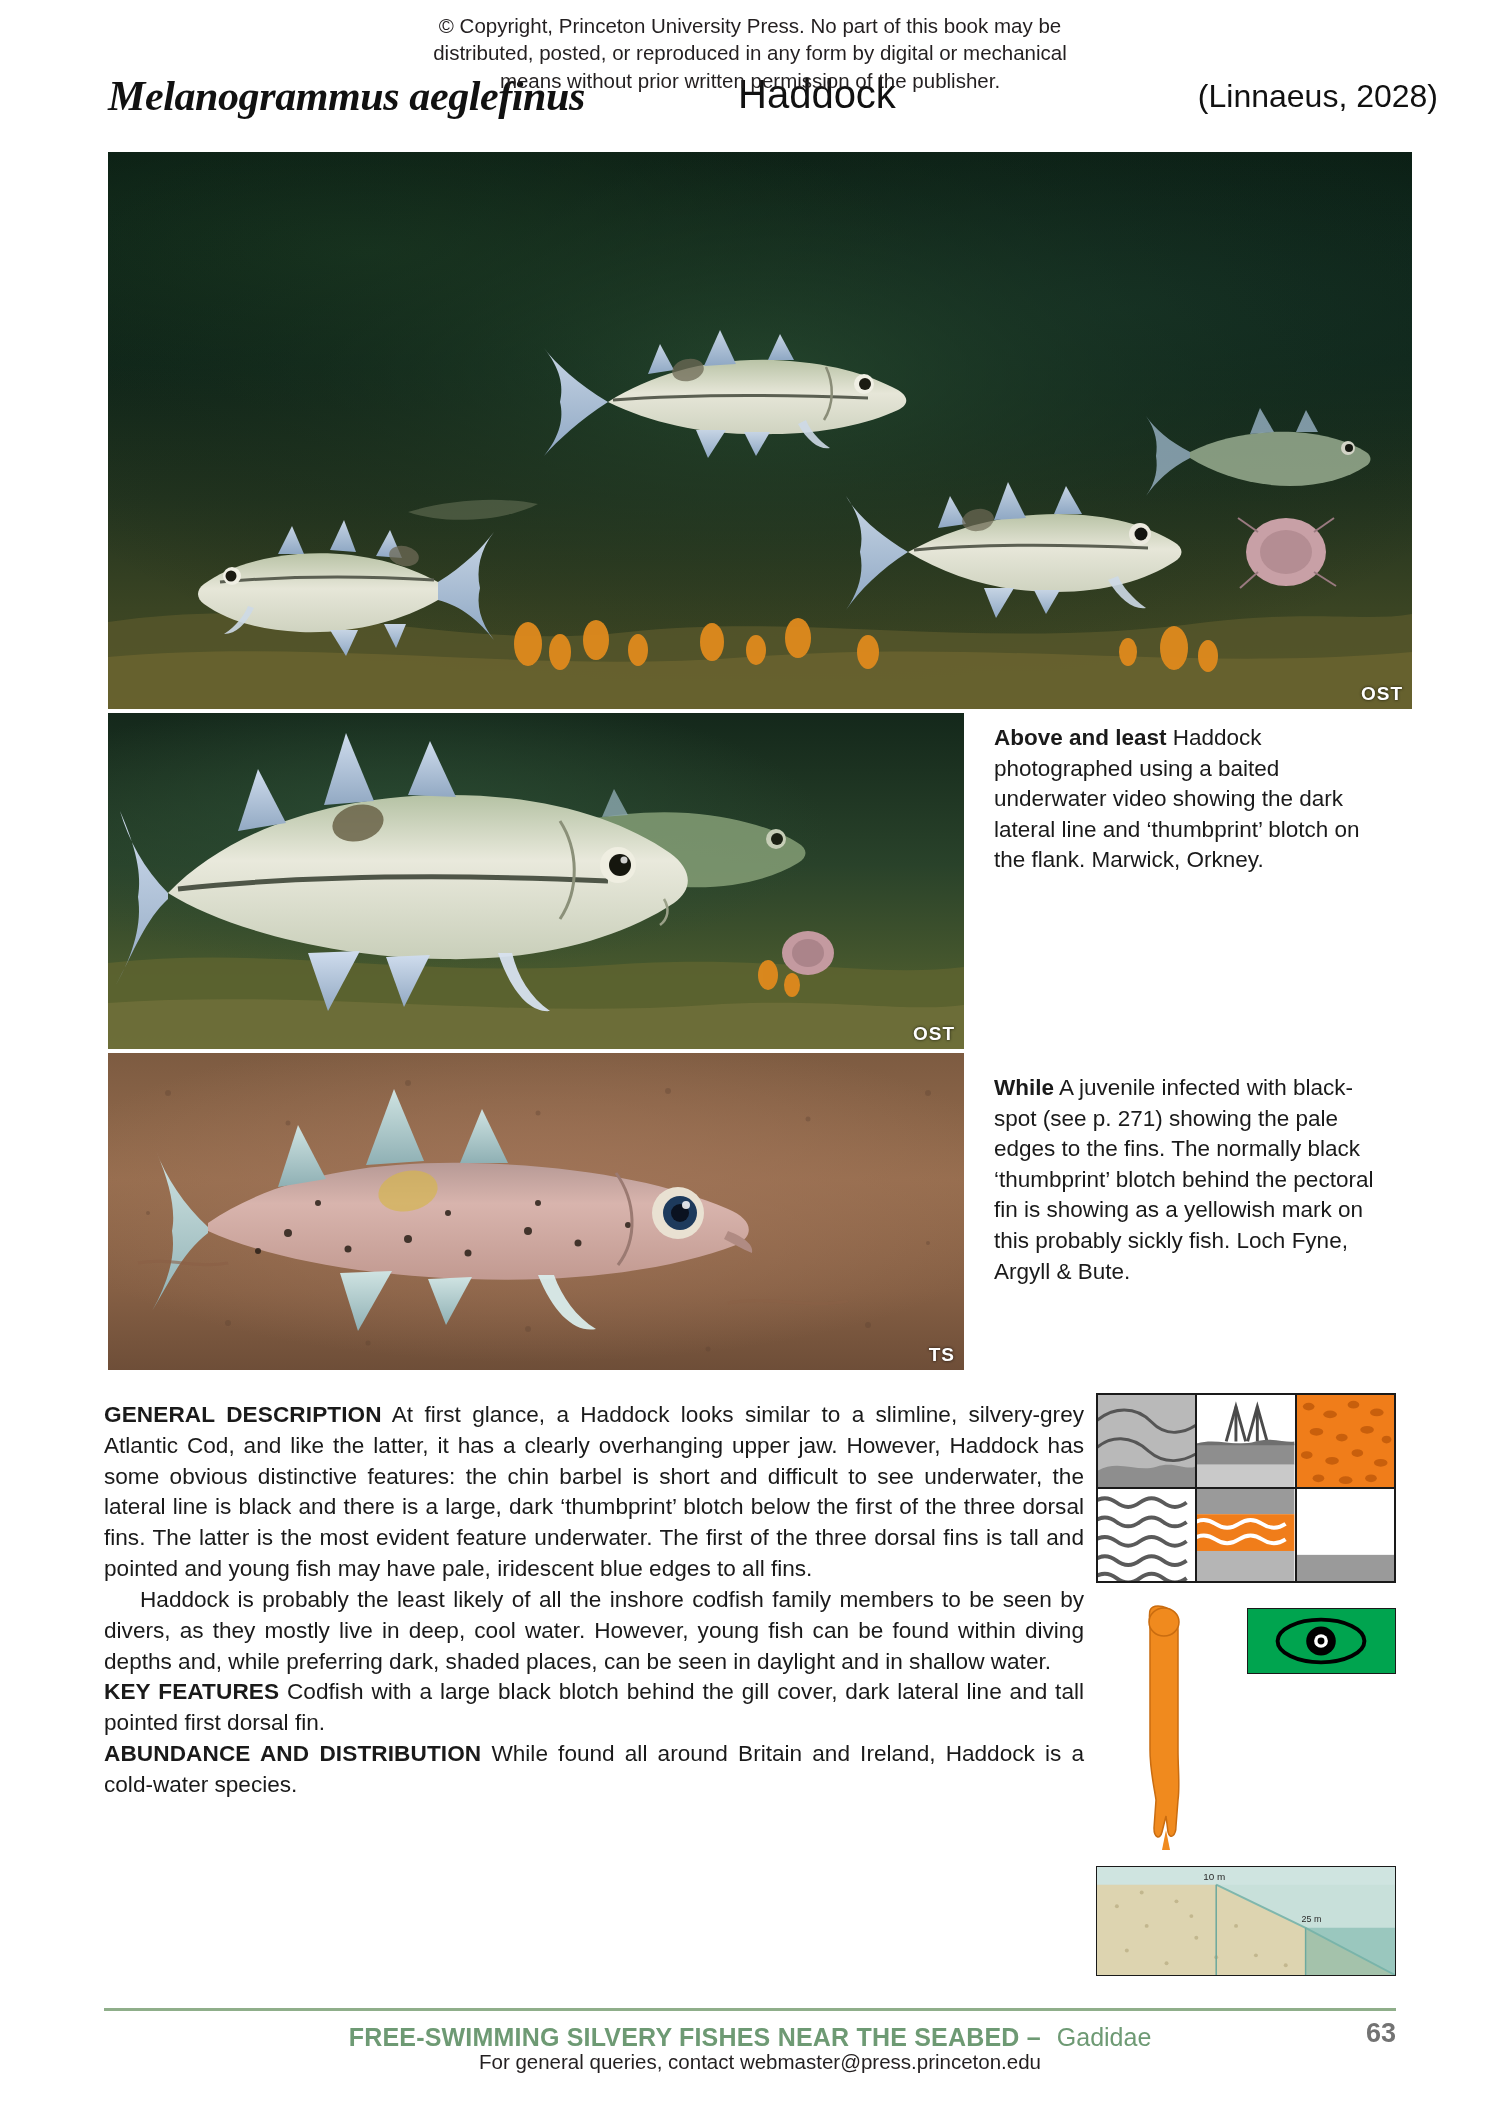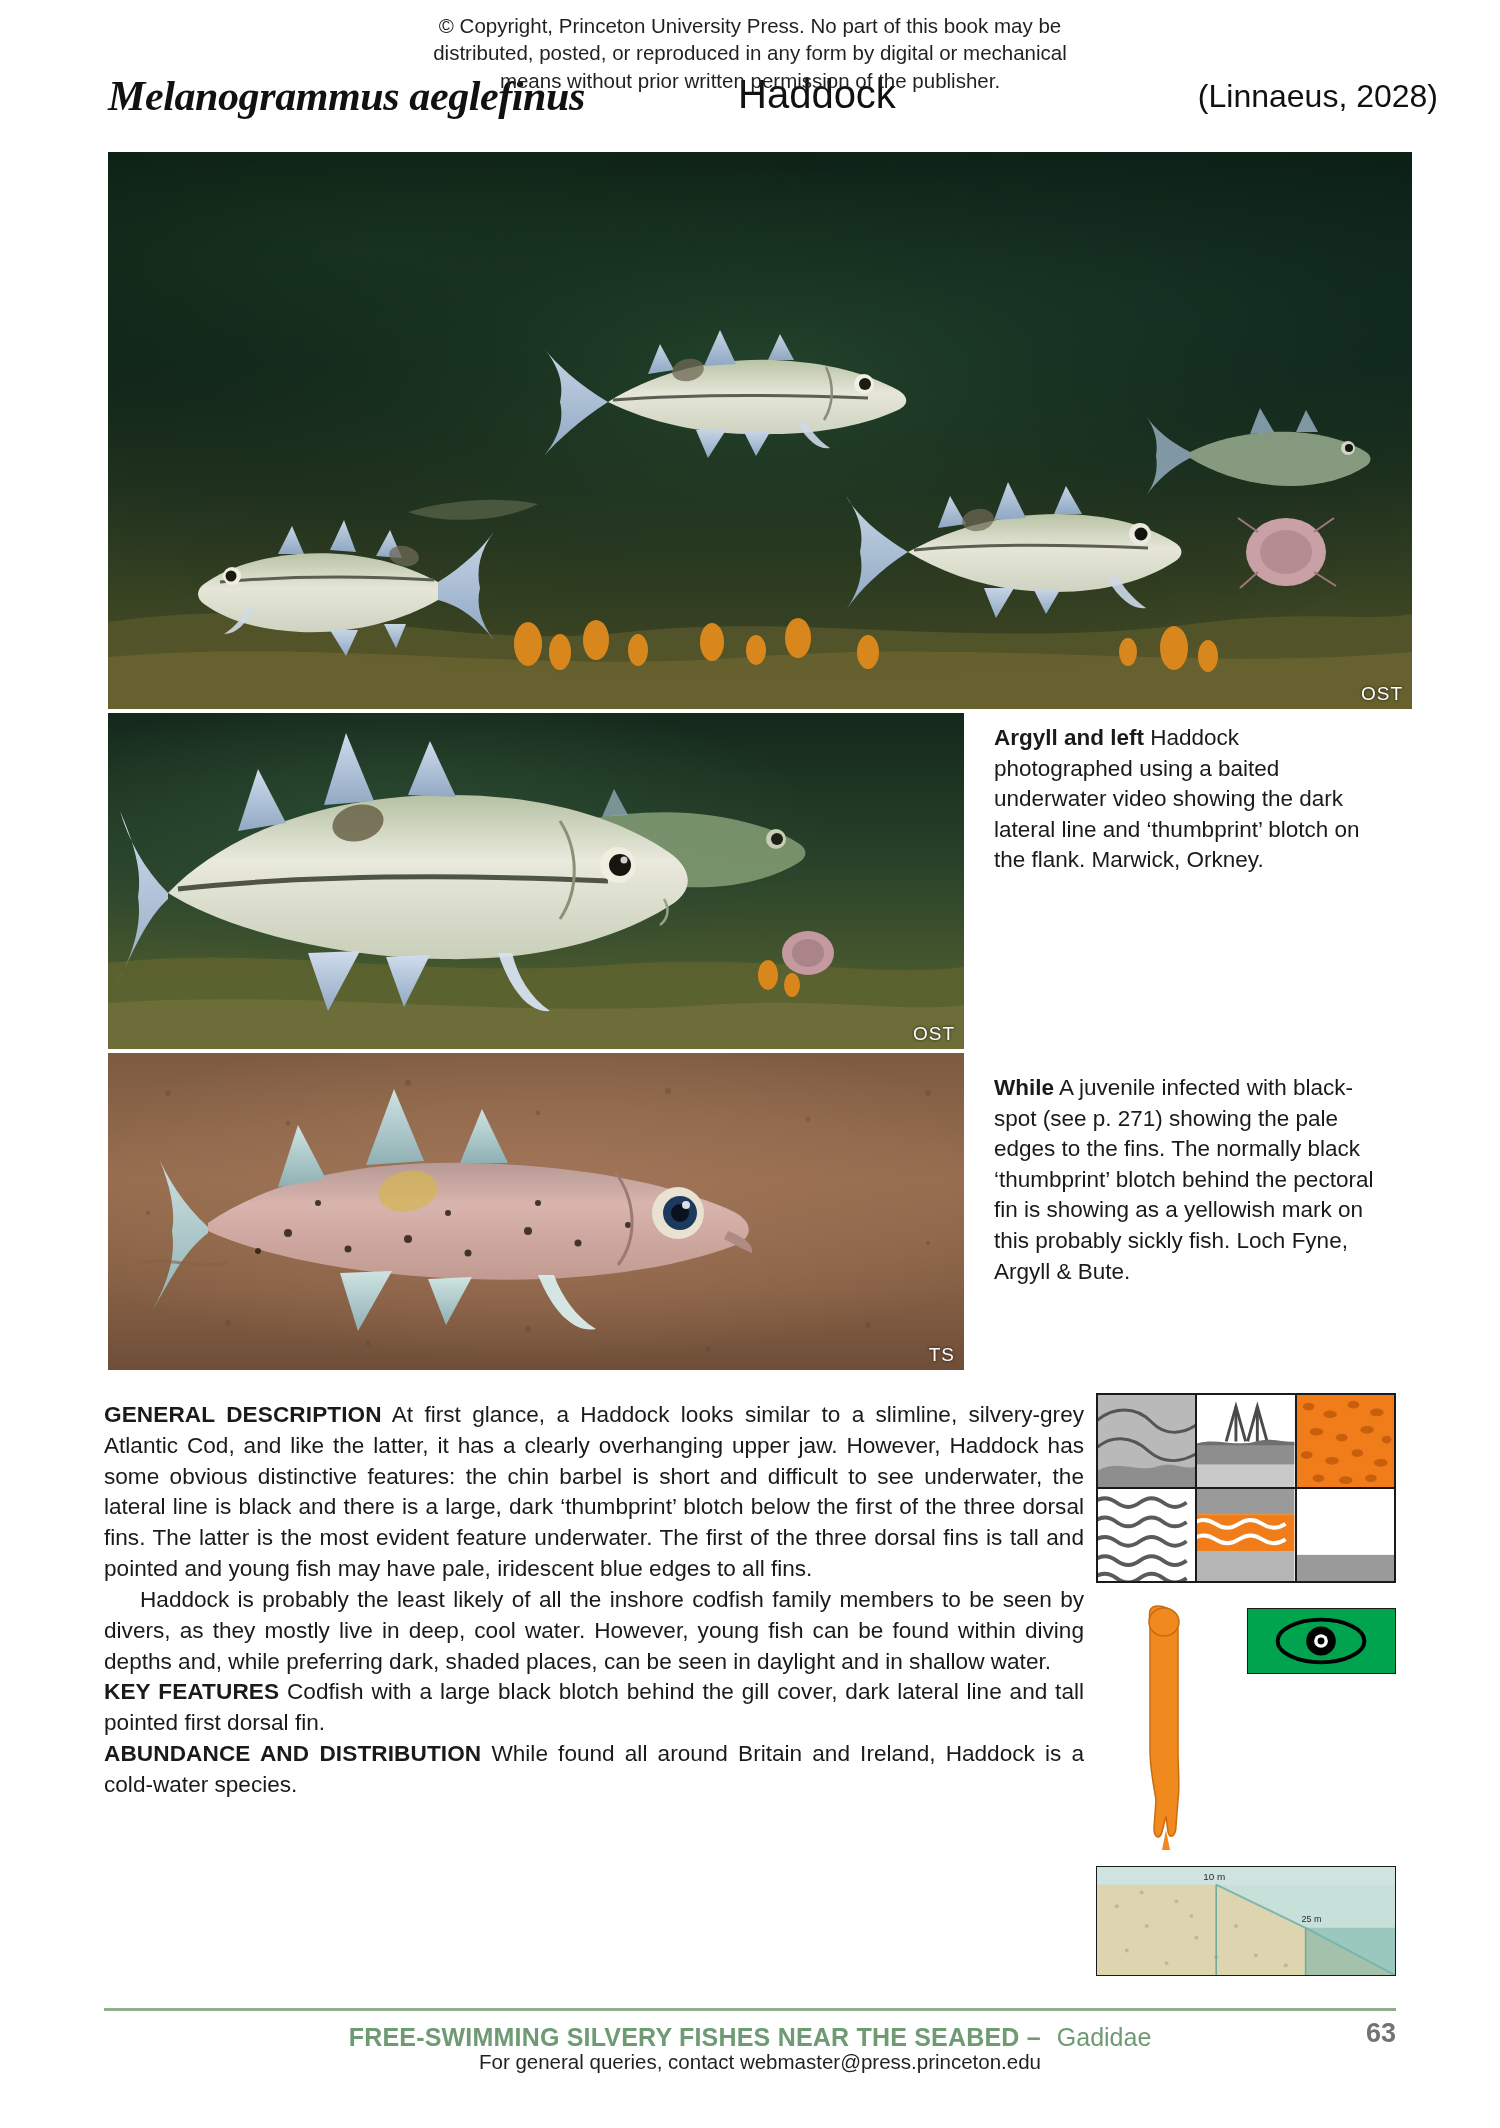--- a/index.html
+++ b/index.html
@@ -60,21 +60,21 @@
     position:absolute; right:0; top:0px;
     font-size:32px;
     color:#111;
     white-space:nowrap;
   }
 
   
   .photo { position:absolute; overflow:hidden; }
   .photo .credit {
     position:absolute; right:9px; bottom:4px;
-    color:#fff; font-size:19px; font-weight:normal;
+    color:#fff; font-size:19px; font-weight:bold;
     letter-spacing:1px;
     text-shadow:0 0 3px rgba(0,0,0,.8);
   }
 
   
   #photo-top { left:108px; top:152px; width:1304px; height:557px;
     background:
       radial-gradient(ellipse 60% 40% at 20% 18%, #17331f 0%, rgba(10,25,16,0) 70%),
       radial-gradient(ellipse 70% 50% at 78% 28%, #143024 0%, rgba(8,22,16,0) 72%),
       linear-gradient(to bottom, #0a1d13 0%, #10261a 38%, #23341f 62%, #3a4423 82%, #4a4f26 100%);
@@ -422,21 +422,21 @@
         <path d="M508,120 C528,148 530,186 510,212" stroke="#9b7a72" stroke-width="3" fill="none"></path>
       </g>
 
       <path d="M30,210 C60,204 90,216 120,210" stroke="#8a5f46" stroke-width="3" fill="none" opacity="0.6"></path>
       <path d="M620,250 C660,242 700,256 740,248" stroke="#8a5f46" stroke-width="3" fill="none" opacity="0.5"></path>
     </svg>
     <span class="credit">TS</span>
   </div>
 
   <div class="caption" id="caption-1">
-    <b>Argyll and left</b><span> Haddock photographed using a baited underwater video showing the dark lateral line and ‘thumbprint’ blotch on the flank. Marwick, Orkney.</span>
+    <b>Above and least</b><span> Haddock photographed using a baited underwater video showing the dark lateral line and ‘thumbprint’ blotch on the flank. Marwick, Orkney.</span>
   </div>
 
   <div class="caption" id="caption-2">
     <b>While</b><span> A juvenile infected with black-spot (see p. 271) showing the pale edges to the fins. The normally black ‘thumbprint’ blotch behind the pectoral fin is showing as a yellowish mark on this probably sickly fish. Loch Fyne, Argyll &amp; Bute.</span>
   </div>
 
   <div class="body-col">
     <p><span class="lead">GENERAL DESCRIPTION</span><span> At first glance, a Haddock looks similar to a slimline, silvery-grey Atlantic Cod, and like the latter, it has a clearly overhanging upper jaw. However, Haddock has some obvious distinctive features: the chin barbel is short and difficult to see underwater, the lateral line is black and there is a large, dark ‘thumbprint’ blotch below the first of the three dorsal fins. The latter is the most evident feature underwater. The first of the three dorsal fins is tall and pointed and young fish may have pale, iridescent blue edges to all fins.</span></p>
     <p class="indent">Haddock is probably the least likely of all the inshore codfish family members to be seen by divers, as they mostly live in deep, cool water. However, young fish can be found within diving depths and, while preferring dark, shaded places, can be seen in daylight and in shallow water.</p>
     <p><span class="lead">KEY FEATURES</span><span> Codfish with a large black blotch behind the gill cover, dark lateral line and tall pointed first dorsal fin.</span></p>

